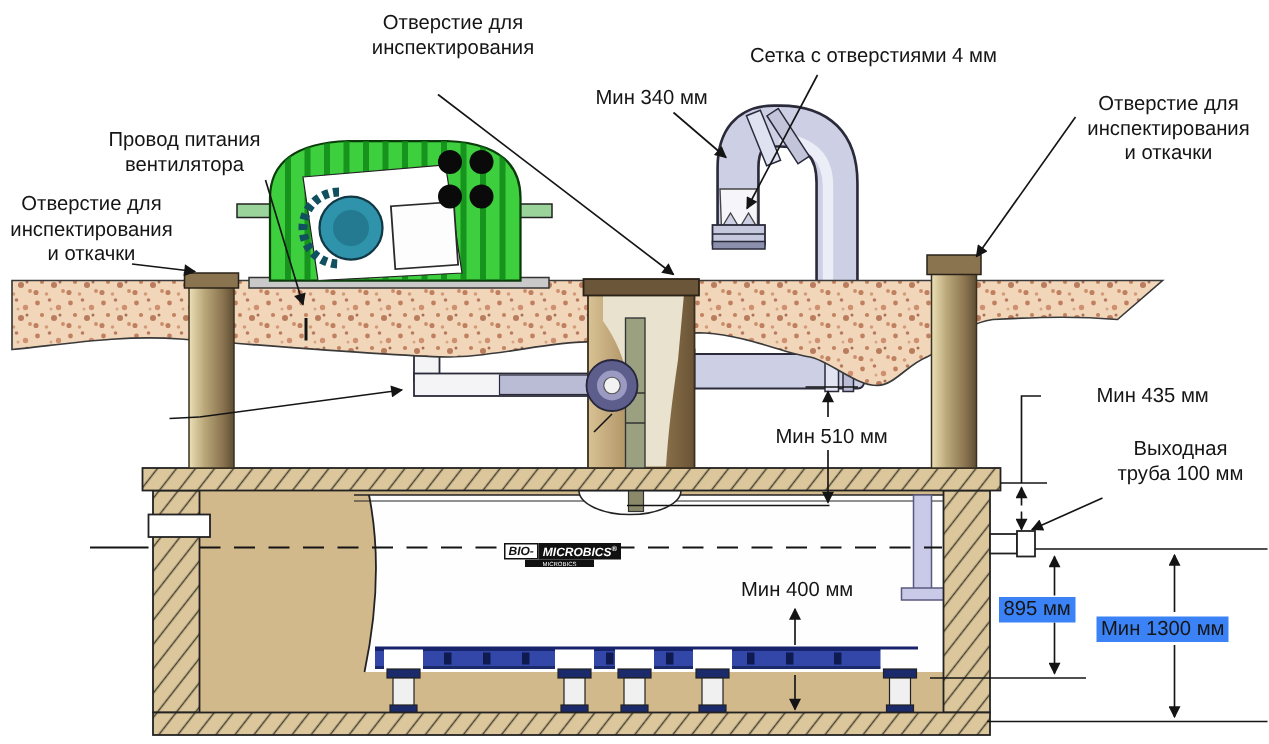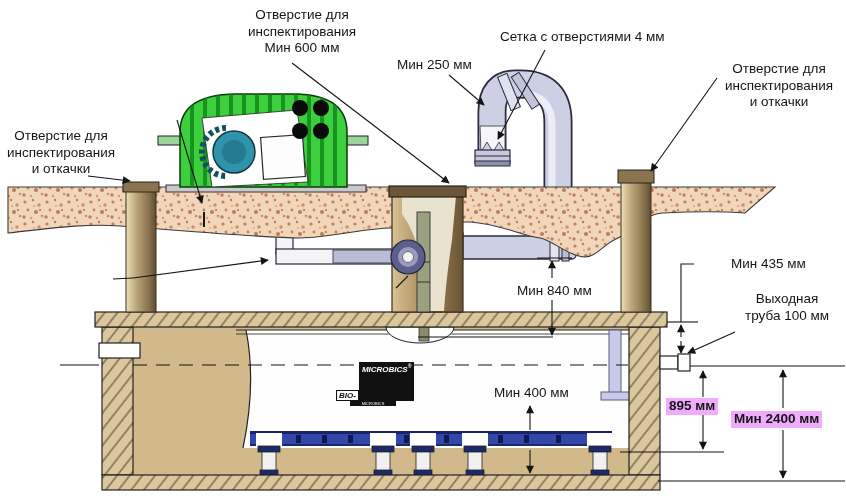--- a/index.html
+++ b/index.html
@@ -3,26 +3,26 @@
 <meta charset="utf-8">
 <style>
   html,body{margin:0;padding:0;background:#fff;}
   .stage{position:relative;width:846px;height:496px;background:#ffffff;overflow:hidden;
          font-family:"Liberation Sans","DejaVu Sans",sans-serif;}
   .stage svg{position:absolute;left:0;top:0;}
   .lbl{position:absolute;font-size:13.5px;line-height:16.5px;color:#151515;
        text-align:center;white-space:nowrap;}
   .lbl span{display:block;}
   .lbl.single span{display:inline;}
-  .lbl.bg{background:#f0abfc;padding:0 3px;font-weight:bold;}
+  .lbl.bg{background:#3b82f6;padding:0 3px;}
   .logo{position:absolute;left:336px;top:362px;width:100px;height:26px;
         font-size:8px;line-height:9px;color:#111;}
   .logo-row{display:flex;align-items:stretch;}
   .logo-bio{border:1.5px solid #111;background:#fff;color:#111;font-weight:bold;
-            font-style:italic;padding:0 2px;font-size:8px;margin-top:28px;}
+            font-style:italic;padding:0 2px;font-size:8px;}
   .logo-micro{background:#111;color:#fff;font-weight:bold;font-style:italic;
               padding:0 3px;font-size:8px;position:relative;}
   .logo-reg{font-size:5px;vertical-align:super;}
   .logo-sub{background:#111;color:#fff;font-size:4px;line-height:5px;width:46px;
             margin-left:14px;text-align:center;overflow:hidden;height:5px;}
 </style>
 </head>
 <body>
 
 <div class="stage">
@@ -282,69 +282,72 @@
     <line x1="783" y1="430" x2="783" y2="478" marker-end="url(#arr)"></line>
 
     <line x1="530" y1="430" x2="530" y2="406" marker-end="url(#arr)"></line>
     <line x1="530" y1="450" x2="530" y2="473" marker-end="url(#arr)"></line>
   </g>
 </svg>
 
 <div class="lbl" style="left:212px;top:7px;width:180px">
   <span>Отверстие для</span>
   <span>инспектирования</span>
-  <span>Мин 600 мм</span>
 </div>
 
 <div class="lbl single" style="left:500px;top:29px">
   <span>Сетка с отверстиями 4 мм</span>
 </div>
 
 <div class="lbl single" style="left:397px;top:57px">
-  <span>Мин 250 мм</span>
+  <span>Мин 340 мм</span>
 </div>
 
 <div class="lbl" style="left:710px;top:61px;width:138px">
   <span>Отверстие для</span>
   <span>инспектирования</span>
   <span>и откачки</span>
 </div>
 
+<div class="lbl" style="left:58px;top:85px;width:130px">
+  <span>Провод питания</span>
+  <span>вентилятора</span>
+</div>
 
 <div class="lbl" style="left:0px;top:128px;width:122px">
   <span>Отверстие для</span>
   <span>инспектирования</span>
   <span>и откачки</span>
 </div>
 
 
 
 <div class="lbl single" style="left:517px;top:283px">
-  <span>Мин 840 мм</span>
+  <span>Мин 510 мм</span>
 </div>
 
 <div class="lbl single" style="left:731px;top:256px">
   <span>Мин 435 мм</span>
 </div>
 
 <div class="lbl" style="left:726px;top:291px;width:122px">
   <span>Выходная</span>
   <span>труба 100 мм</span>
 </div>
 
 <div class="lbl single" style="left:494px;top:385px">
   <span>Мин 400 мм</span>
 </div>
 
 <div class="lbl single bg" style="left:666px;top:398px">
   <span>895 мм</span>
 </div>
 
 <div class="lbl single bg" style="left:731px;top:411px">
-  <span>Мин 2400 мм</span>
+  <span>Мин 1300 мм</span>
 </div>
 
 <div class="logo">
   <div class="logo-row">
     <span class="logo-bio">BIO-</span>
     <span class="logo-micro"><span>MICROBICS</span><span class="logo-reg">®</span></span>
   </div>
   <div class="logo-sub">MICROBICS</div>
 </div>
 

